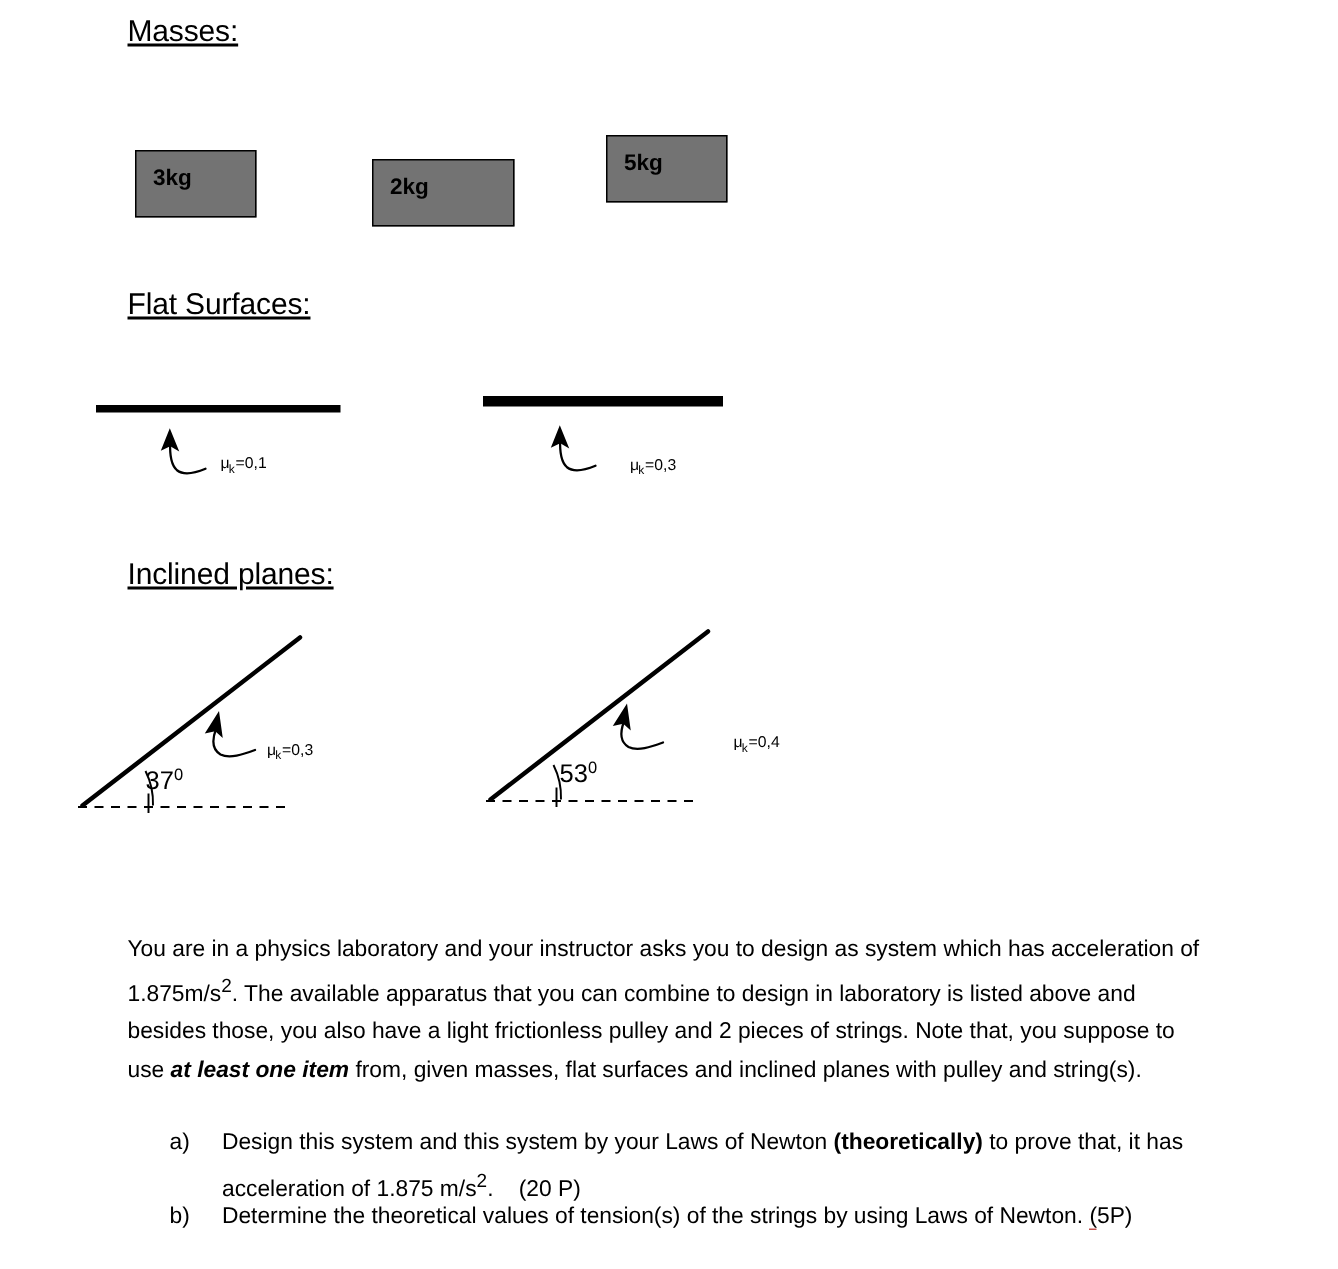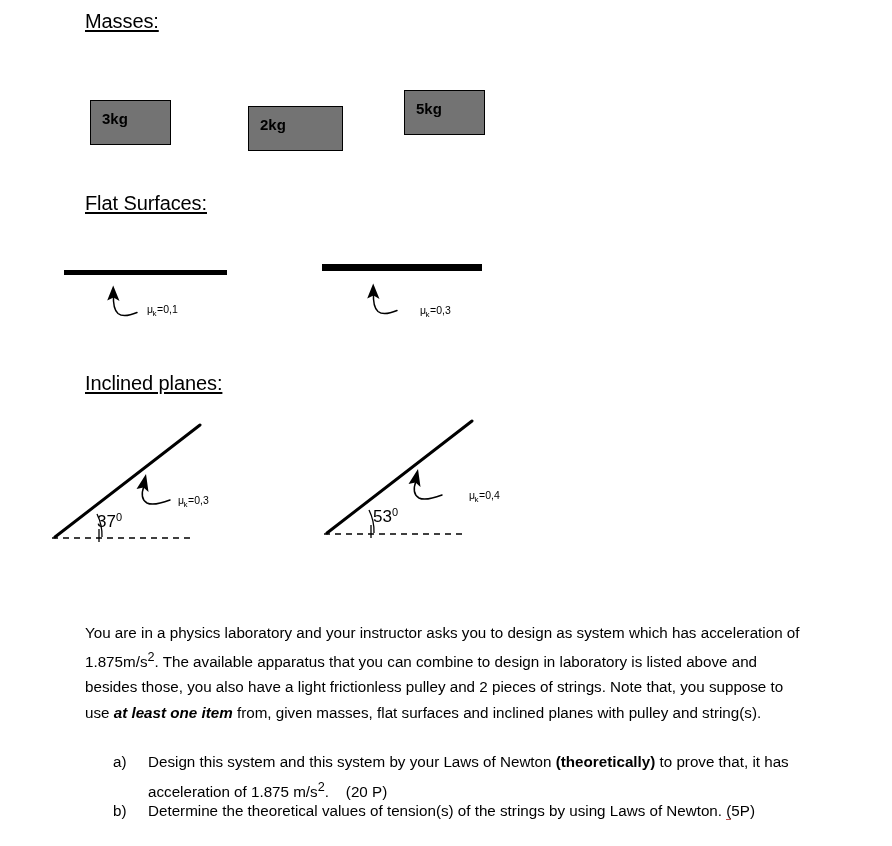--- a/index.html
+++ b/index.html
@@ -183,21 +183,21 @@
 </div>
 <div class="abs angle-label" style="left:373px; top:507px;">
   <span>53</span><span class="deg">0</span>
 </div>
 <div class="abs" style="left:400px; top:465px;">
   <svg width="62" height="44" viewBox="0 0 62 44">
     <path d="M16,16 C13,24 14,30 19,33 C25,36 34,33 42,30" fill="none" stroke="#000" stroke-width="1.5" stroke-linecap="round"></path>
     <path d="M18,4 L20.5,22 L15.5,17.5 L8.5,19 Z" fill="#000"></path>
   </svg>
 </div>
-<div class="abs mu-label" style="left:436px; top:490px;padding-left:33px;">
+<div class="abs mu-label" style="left:456px; top:490px;padding-left:33px;">
   <span>μ</span><span class="sub">k</span><span>=0,4</span>
 </div>
 
 <div class="body-para" style="left:85px; top:620px;"><span>You are in a physics laboratory and your instructor asks you to design as system which has acceleration of 1.875m/s</span><sup>2</sup><span>. The available apparatus that you can combine to design in laboratory is listed above and besides those, you also have a light frictionless pulley and 2 pieces of strings. Note that, you suppose to use </span><b>at least one item</b><span> from, given masses, flat surfaces and inclined planes with pulley and string(s).</span></div>
 
 <div class="list-item" style="left:113px; top:750px; width:725px;">
   <span class="marker">a)</span>
   <span class="itxt"><span>Design this system and this system by your Laws of Newton </span><b>(theoretically)</b><span> to prove that, it has acceleration of 1.875 m/s</span><sup>2</sup><span>.&nbsp;&nbsp;&nbsp; (20 P)</span></span>
 </div>
 

